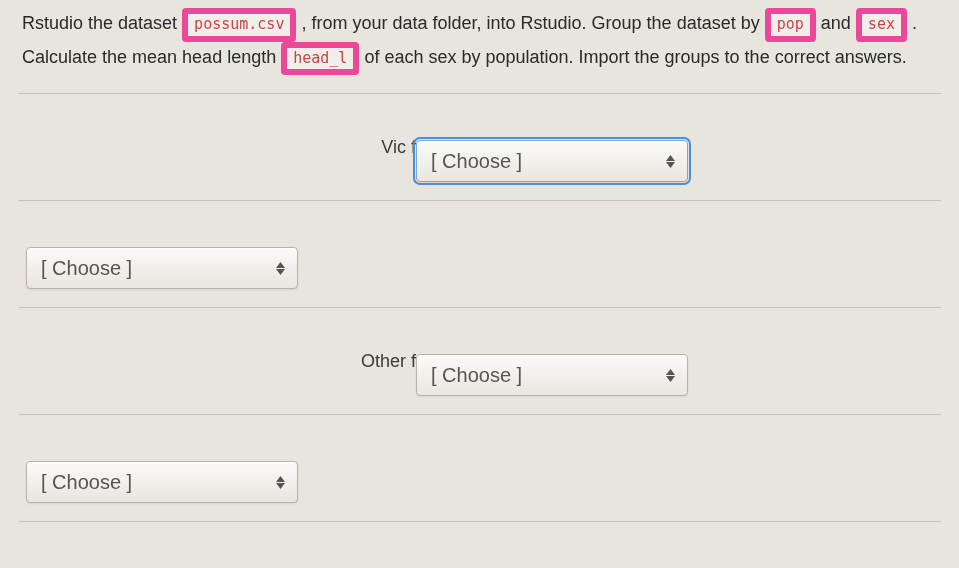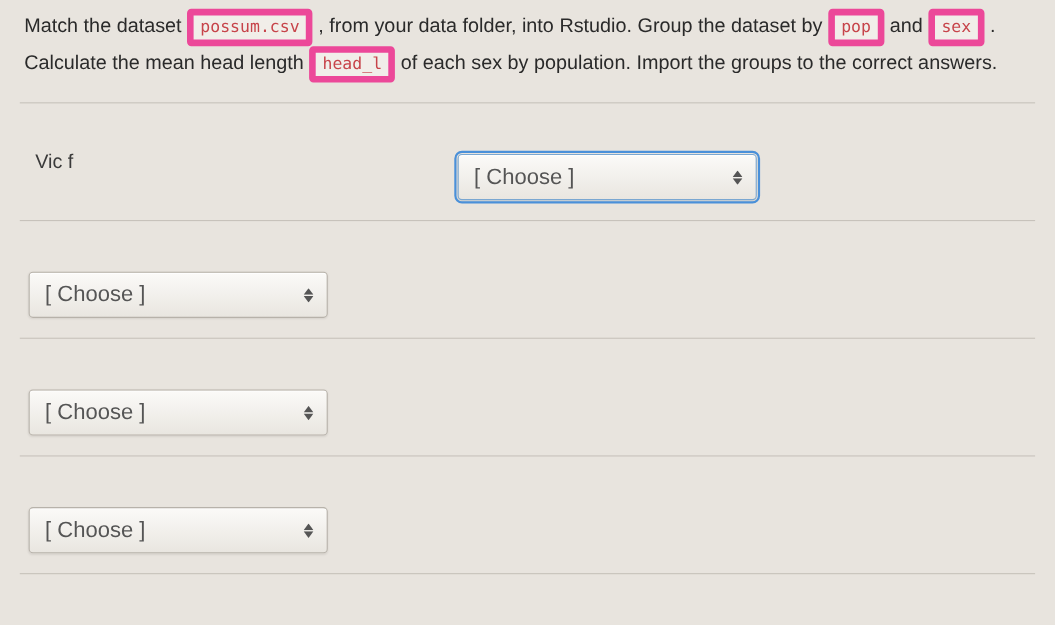--- a/index.html
+++ b/index.html
@@ -33,20 +33,21 @@
     }
     .match-area {
       border-top: 1px solid #c7c2bb;
     }
     .match-row {
       display: flex;
       align-items: center;
       border-bottom: 1px solid #c7c2bb;
       min-height: 98px;
       padding: 18px 8px;
+      text-align: right;
     }
     .row-label {
       flex: 0 0 390px;
       font-size: 18px;
       color: #3a3a3a;
       padding-left: 6px;
     }
     .select-wrap {
       flex: 0 0 auto;
     }
@@ -77,21 +78,21 @@
       line-height: 0;
       gap: 1px;
       color: #555;
     }
     .stepper svg { display: block; }
   </style>
 </head>
 <body>
 
 <div class="question-stem">
-  <span>Match the dataset </span>
+  <span>Rstudio the dataset </span>
   <span class="code-pill">possum.csv</span>
   <span>, from your data folder, into Rstudio. Group the dataset by </span>
   <span class="code-pill">pop</span>
   <span> and </span>
   <span class="code-pill">sex</span>
   <span>. Calculate the mean head length </span>
   <span class="code-pill">head_l</span>
   <span> of each sex by population.  Import the groups to the correct answers.</span>
 </div>
 
@@ -124,20 +125,21 @@
             </svg>
           <svg width="9" height="6" viewBox="0 0 9 6">
               <path d="M4.5 6 L9 0 L0 0 Z" fill="#555"></path>
             </svg>
         </span>
       </div>
     </div>
   </div>
 
   <div class="match-row">
+    <div class="row-label">Other f</div>
     <div class="select-wrap">
       <div class="faux-select">
         <span>[ Choose ]</span>
         <span class="stepper">
           <svg width="9" height="6" viewBox="0 0 9 6">
               <path d="M4.5 0 L9 6 L0 6 Z" fill="#555"></path>
             </svg>
           <svg width="9" height="6" viewBox="0 0 9 6">
               <path d="M4.5 6 L9 0 L0 0 Z" fill="#555"></path>
             </svg>

